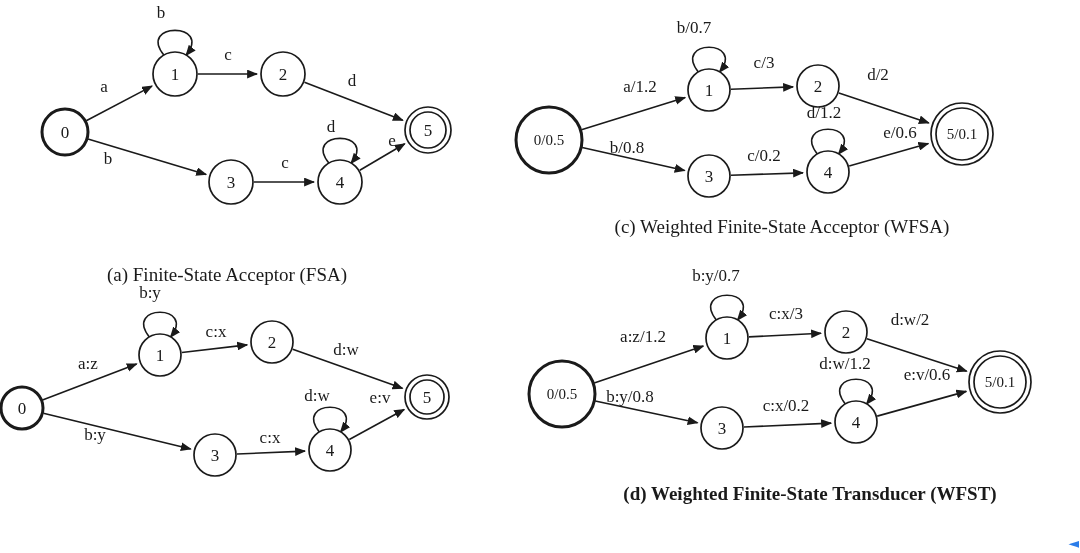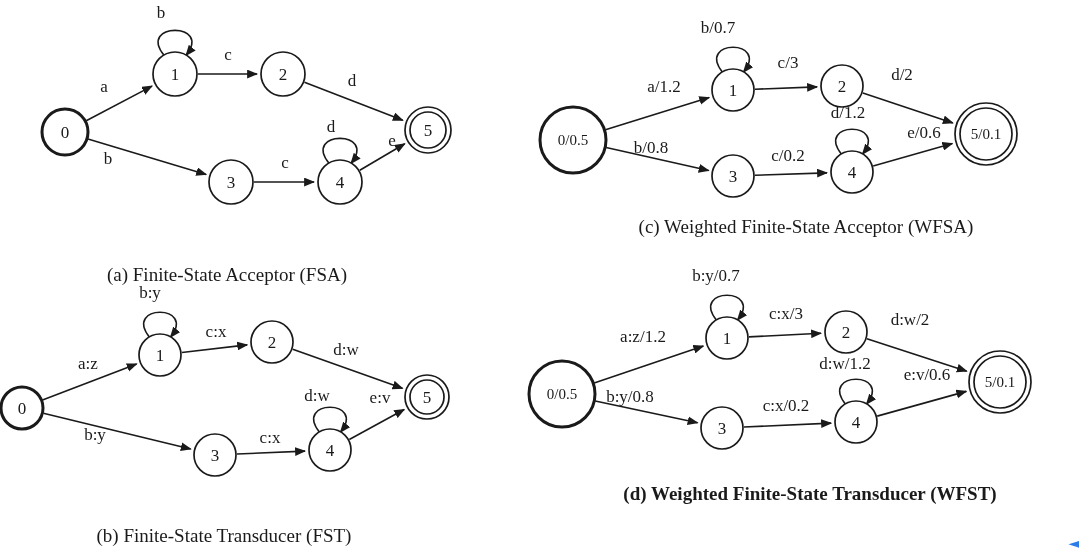--- a/index.html
+++ b/index.html
@@ -125,24 +125,23 @@
         <g>
           <circle cx="330" cy="165" r="21" fill="#ffffff" stroke="#1a1a1a" stroke-width="1.7"></circle>
           <text x="330" y="165" dy="0.35em" class="node-label">4</text>
         </g>
         <g>
           <circle cx="427" cy="112" r="22" fill="#ffffff" stroke="#1a1a1a" stroke-width="1.7"></circle>
           <circle cx="427" cy="112" r="17" fill="none" stroke="#1a1a1a" stroke-width="1.7"></circle>
           <text x="427" y="112" dy="0.35em" class="node-label">5</text>
         </g>
       </svg>
-    <div class="caption" style="left:0; top:240px; width:448px;">(b) Finite-State Transducer (FST)</div>
-  </div>
-
-  <div class="figure" style="left:496px; top:0; width:580px; height:260px;">
+  </div>
+
+  <div class="figure" style="left:472px; top:0; width:580px; height:260px;">
     <svg width="580" height="212">
         <defs>
           <marker id="arw2" viewBox="0 0 10 8" refX="9" refY="4" markerWidth="11" markerHeight="9" orient="auto" markerUnits="userSpaceOnUse">
             <path d="M0,0 L10,4 L0,8 Z" fill="#1a1a1a"></path>
           </marker>
         </defs>
         <path d="M 226.5 72.15 C 200 39, 274 39, 247.5 72.15" fill="none" stroke="#1a1a1a" stroke-width="1.6" marker-end="url(#arw2)"></path>
         <text x="222" y="33" class="edge-label">b/0.7</text>
         <line x1="109.452319253191" y1="129.8586502333778" x2="213.13800054912426" y2="97.45687482839867" stroke="#1a1a1a" stroke-width="1.6" marker-end="url(#arw2)"></line>
         <text x="168" y="92" class="edge-label">a/1.2</text>

